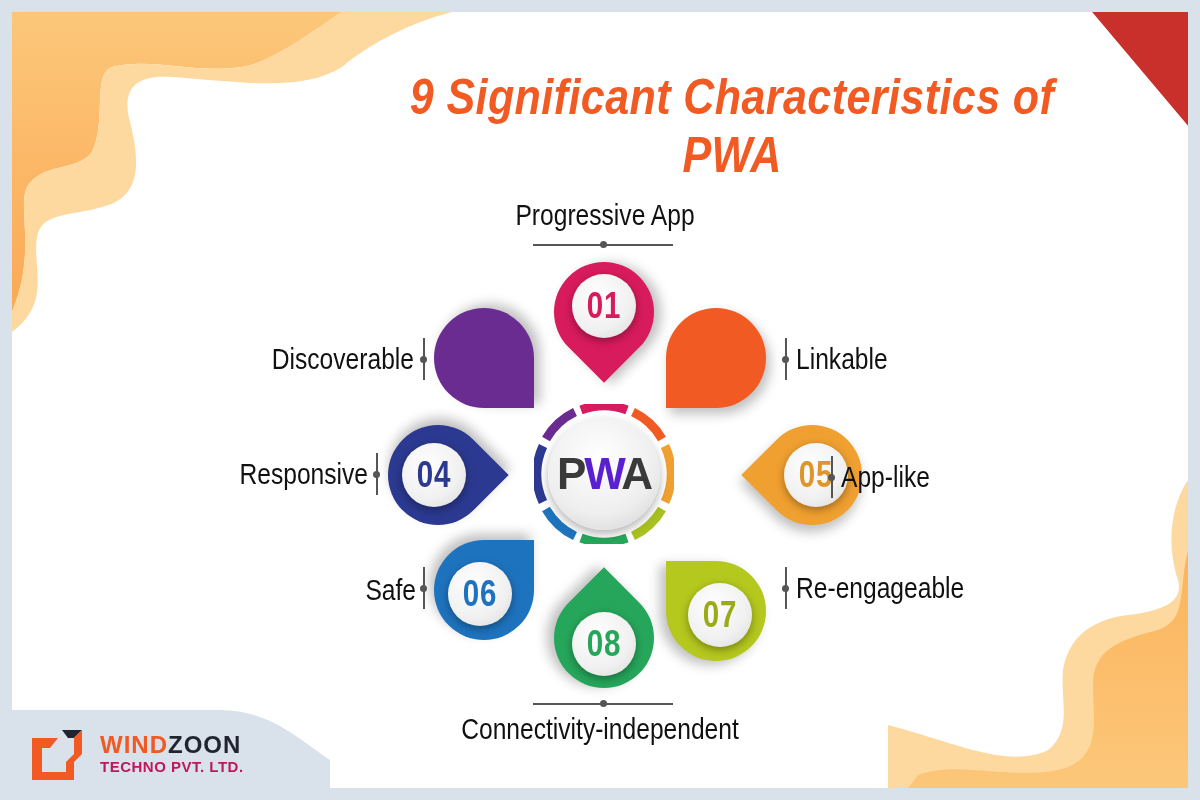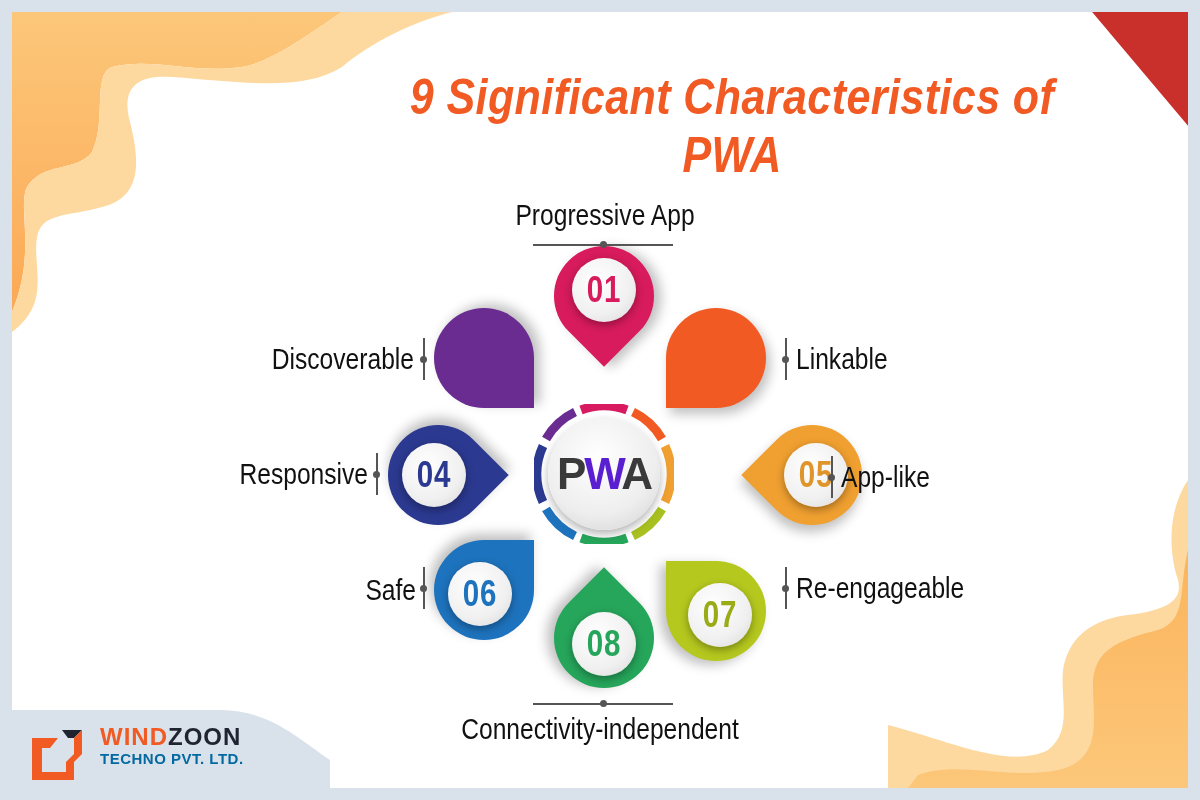--- a/index.html
+++ b/index.html
@@ -23,27 +23,27 @@
                background: radial-gradient(circle at 40% 35%, #ffffff 0%, #f0f0f0 60%, #d6d6d6 100%);
                box-shadow: 0 3px 8px rgba(0,0,0,0.35); display: flex; align-items: center; justify-content: center; }
   .pin .num { font-family: "Liberation Sans", sans-serif; font-weight: 700; font-size: 36px; transform: scaleX(0.82); letter-spacing: 1px; }
   .hub { position: absolute; left: 534px; top: 404px; width: 140px; height: 140px; border-radius: 50%; }
   .hub-inner { position: absolute; left: 14px; top: 14px; width: 112px; height: 112px; border-radius: 50%;
                background: radial-gradient(circle at 45% 35%, #ffffff 0%, #eeeeee 60%, #cfcfcf 100%);
                box-shadow: 0 4px 10px rgba(0,0,0,0.3); display: flex; align-items: center; justify-content: center; }
   .hub-logo { font-family: "Liberation Sans", sans-serif; font-weight: 700; font-size: 44px; letter-spacing: -2px; }
   .hub-logo .p, .hub-logo .a { color: #3a3a3a; }
   .hub-logo .w { color: #5a1fd1; }
-  .brand { position: absolute; left: 28px; top: 724px; display: flex; align-items: flex-start; }
+  .brand { position: absolute; left: 28px; top: 724px; display: flex; align-items: center; }
   .brand-mark { position: relative; width: 58px; height: 58px; margin-right: 14px; }
   .brand-text { display: flex; flex-direction: column; }
   .brand-name { font-family: "Liberation Sans", sans-serif; font-weight: 700; font-size: 24px; letter-spacing: 1px; line-height: 26px; }
   .brand-name .w1 { color: #f15a22; }
   .brand-name .w2 { color: #1f2430; }
-  .brand-sub { font-family: "Liberation Sans", sans-serif; font-weight: 700; font-size: 15px; color: #0369a1; letter-spacing: 0.5px; }
+  .brand-sub { font-family: "Liberation Sans", sans-serif; font-weight: 700; font-size: 15px; color: #be185d; letter-spacing: 0.5px; }
 </style>
 </head>
 <body>
 
 <div class="canvas">
 
   <svg style="position:absolute;left:0;top:0" width="460" height="330" viewBox="0 0 460 330">
     <defs>
       <linearGradient id="g1" x1="0" y1="0" x2="0" y2="1">
         <stop offset="0" stop-color="#fcc77a"></stop>
@@ -90,21 +90,21 @@
       <path d="M41,132 A66,66 0 0 1 12,105" stroke="#1e73be"></path>
       <path d="M9,98 A66,66 0 0 1 9,42" stroke="#2b3990"></path>
       <path d="M12,35 A66,66 0 0 1 41,8" stroke="#6a2c91"></path>
     </g>
   </svg>
   <div class="hub-inner">
     <div class="hub-logo"><span class="p">P</span><span class="w">W</span><span class="a">A</span></div>
   </div>
 </div>
 
-<div class="pin" style="left:554px;top:246px;">
+<div class="pin" style="left:554px;top:262px;">
   <div class="drop" style="background:#d81b5c;transform:rotate(-45deg);"></div>
   <div class="disc" style="top:12px;">
       <span class="num" style="color:#d81b5c">01</span>
     </div>
 </div>
 
 <div class="pin" style="left:434px;top:308px;">
   <div class="drop" style="background:#6a2c91;transform:rotate(-90deg);"></div>
 </div>
 

